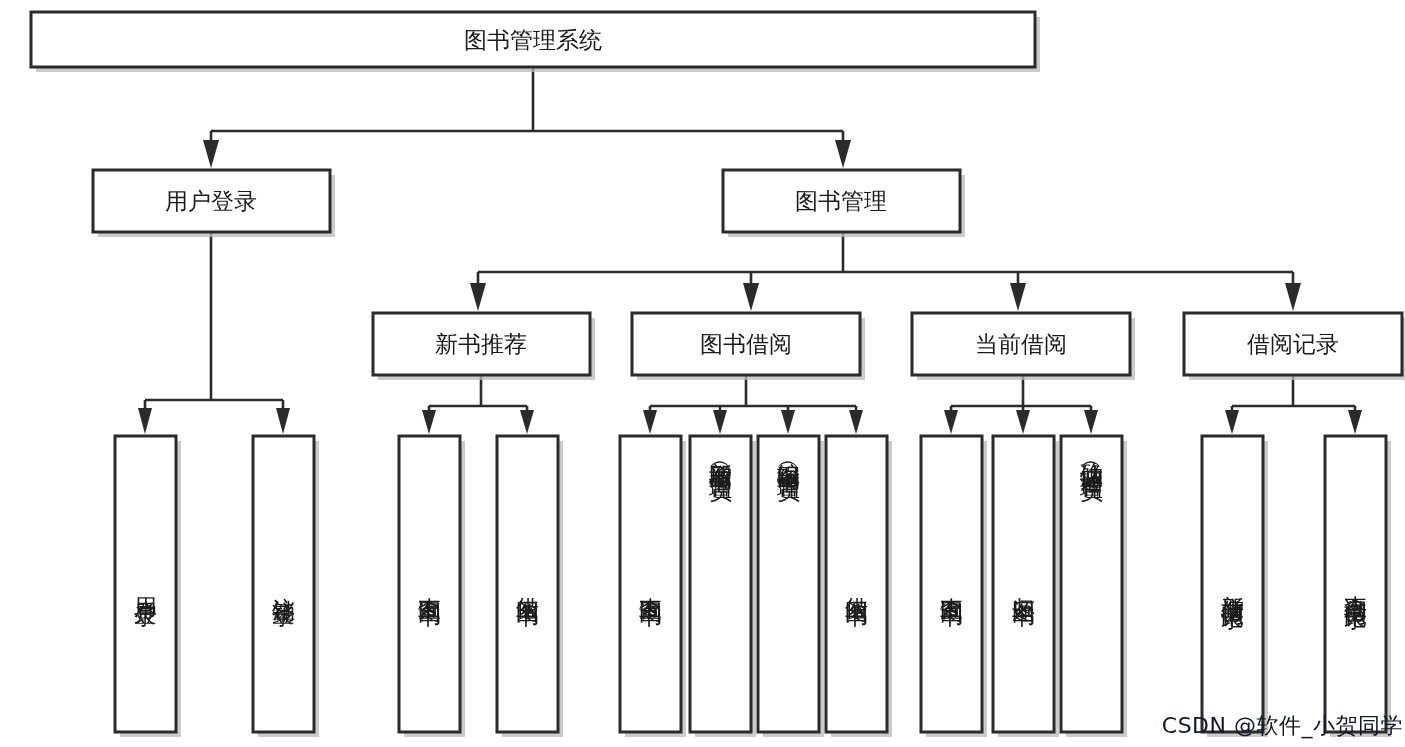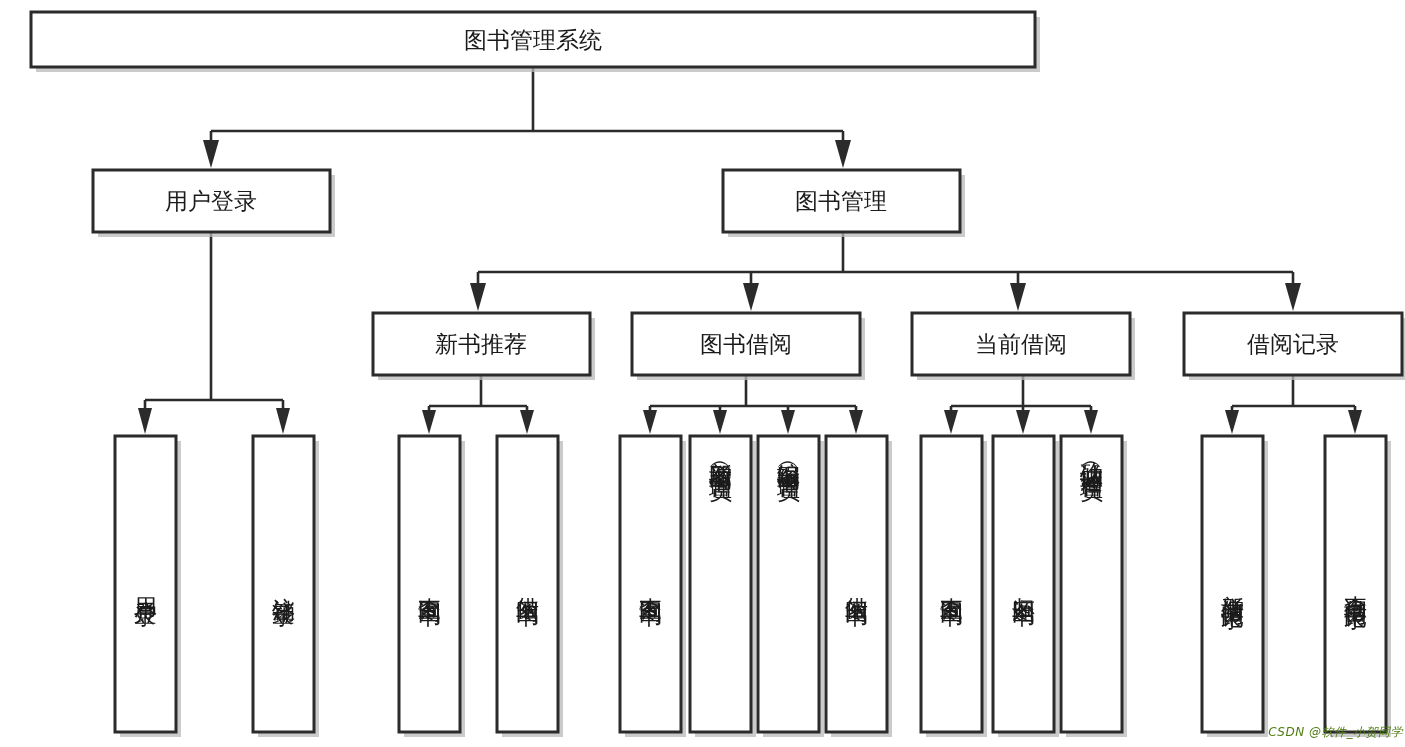--- a/index.html
+++ b/index.html
@@ -68,26 +68,25 @@
     color: #1b1b1b;
     letter-spacing: 2.5px;
     white-space: nowrap;
     text-align: center;
   }
   #watermark {
     position: absolute;
     right: 14px;
     bottom: 6px;
     font-family: "DejaVu Sans", "Liberation Sans", sans-serif;
-    font-size: 12px;
-    color: #4d7c0f;
+    font-size: 22px;
+    color: #0f172a;
     letter-spacing: 0.5px;
     white-space: nowrap;
     user-select: none;
-    font-style: italic;
   }
 </style>
 </head>
 <body>
 
 <div id="diagram-root">
 
   <svg class="flow" viewBox="0 0 1405 747" xmlns="http://www.w3.org/2000/svg">
 
     <g>

